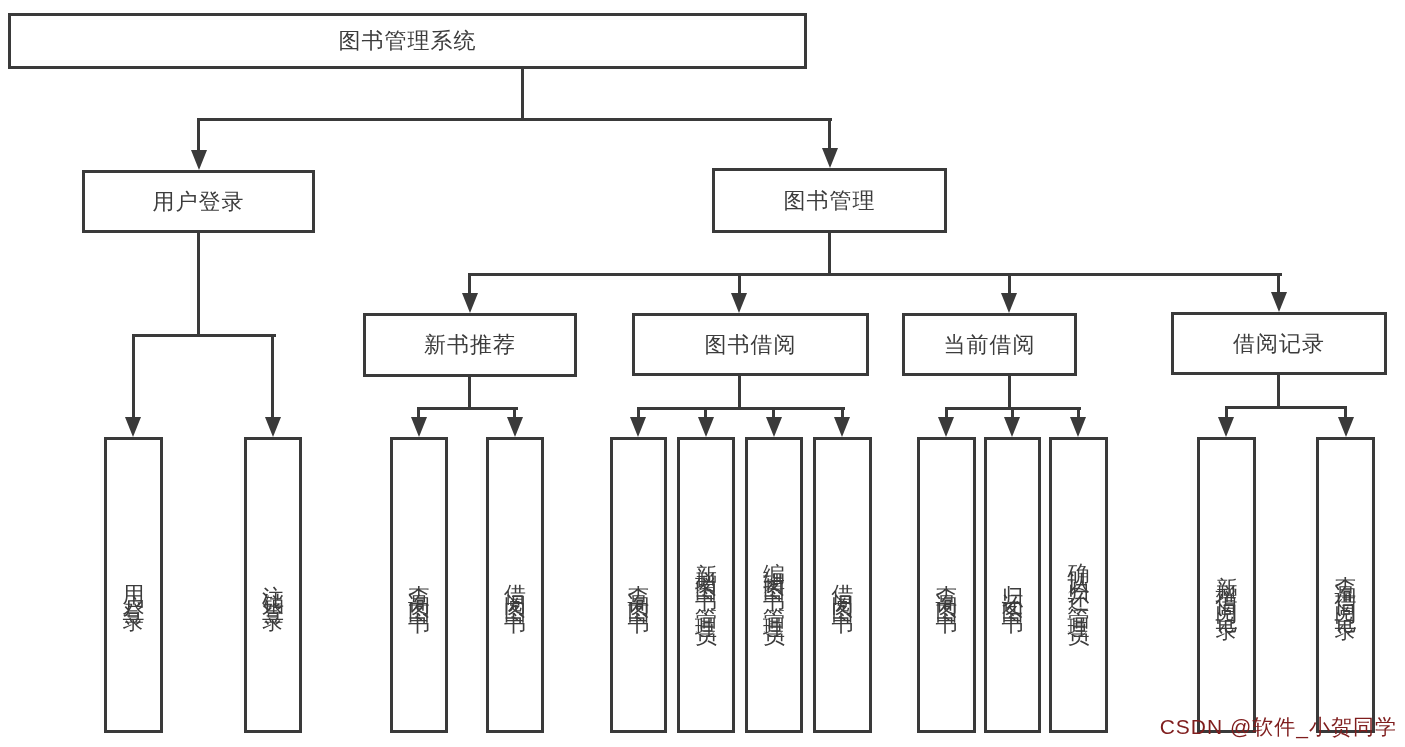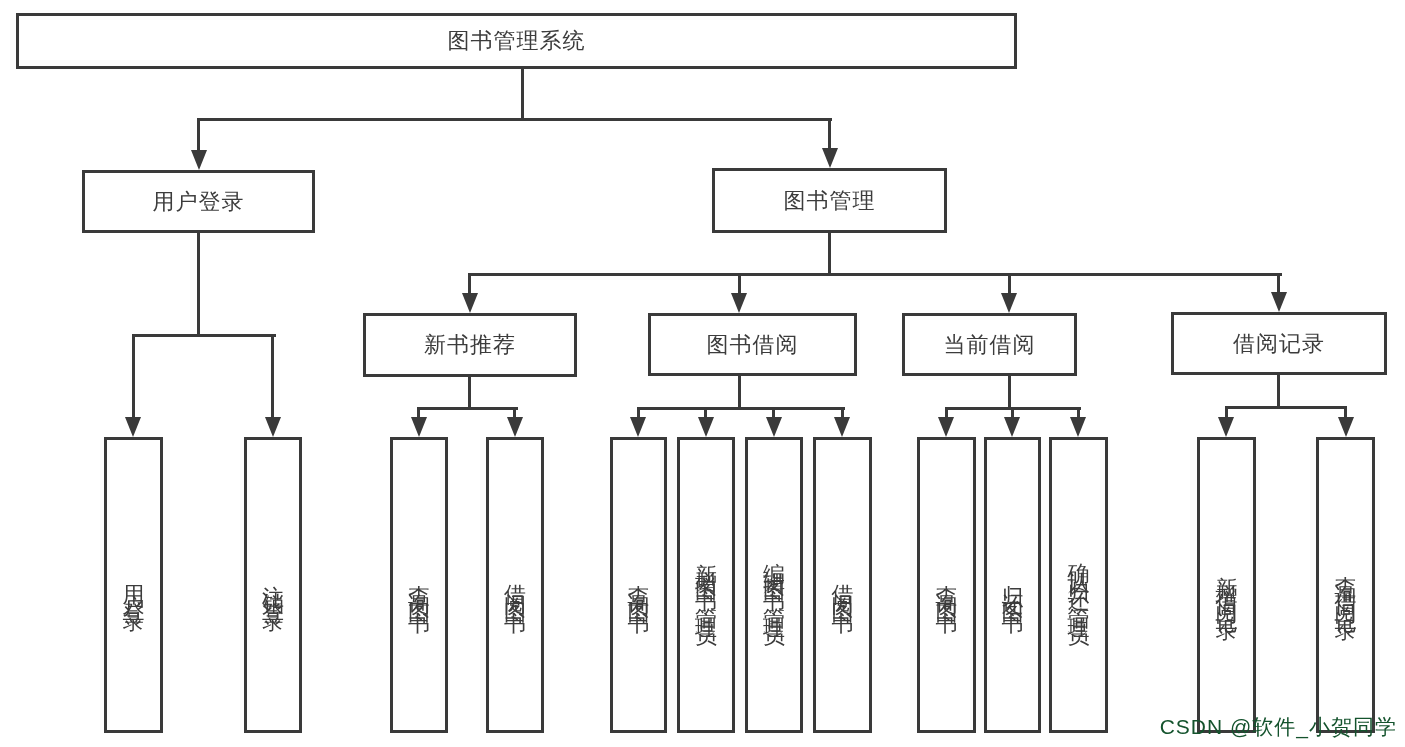--- a/index.html
+++ b/index.html
@@ -53,21 +53,21 @@
     border-left: 8px solid transparent;
     border-right: 8px solid transparent;
     border-top: 20px solid #3a3a3a;
   }
   
   #watermark {
     position: absolute;
     right: 8px;
     bottom: 6px;
     font-size: 21px;
-    color: #14532d;
+    color: #7f1d1d;
     letter-spacing: 1px;
     white-space: nowrap;
   }
 </style>
 </head>
 <body>
 
 <div id="stage">
 
   <div class="vl" style="left:521px;top:69px;height:49px"></div>
@@ -122,37 +122,37 @@
   <div class="vl" style="left:1077px;top:407px;height:12px"></div>
   <div class="ah" style="left:1070px;top:417px"></div>
 
   <div class="vl" style="left:1277px;top:375px;height:31px"></div>
   <div class="hl" style="left:1225px;top:406px;width:122px"></div>
   <div class="vl" style="left:1225px;top:406px;height:13px"></div>
   <div class="ah" style="left:1218px;top:417px"></div>
   <div class="vl" style="left:1344px;top:406px;height:13px"></div>
   <div class="ah" style="left:1338px;top:417px"></div>
 
-  <div class="hnode" style="left:16px;top:13px;width:1001px;height:56px">
+  <div class="hnode" style="left:8px;top:13px;width:799px;height:56px">
     <span class="lbl">图书管理系统</span>
   </div>
 
   <div class="hnode" style="left:82px;top:170px;width:233px;height:63px">
     <span class="lbl">用户登录</span>
   </div>
 
   <div class="hnode" style="left:712px;top:168px;width:235px;height:65px">
     <span class="lbl">图书管理</span>
   </div>
 
   <div class="hnode" style="left:363px;top:313px;width:214px;height:64px">
     <span class="lbl">新书推荐</span>
   </div>
 
-  <div class="hnode" style="left:648px;top:313px;width:209px;height:63px">
+  <div class="hnode" style="left:632px;top:313px;width:237px;height:63px">
     <span class="lbl">图书借阅</span>
   </div>
 
   <div class="hnode" style="left:902px;top:313px;width:175px;height:63px">
     <span class="lbl">当前借阅</span>
   </div>
 
   <div class="hnode" style="left:1171px;top:312px;width:216px;height:63px">
     <span class="lbl">借阅记录</span>
   </div>

